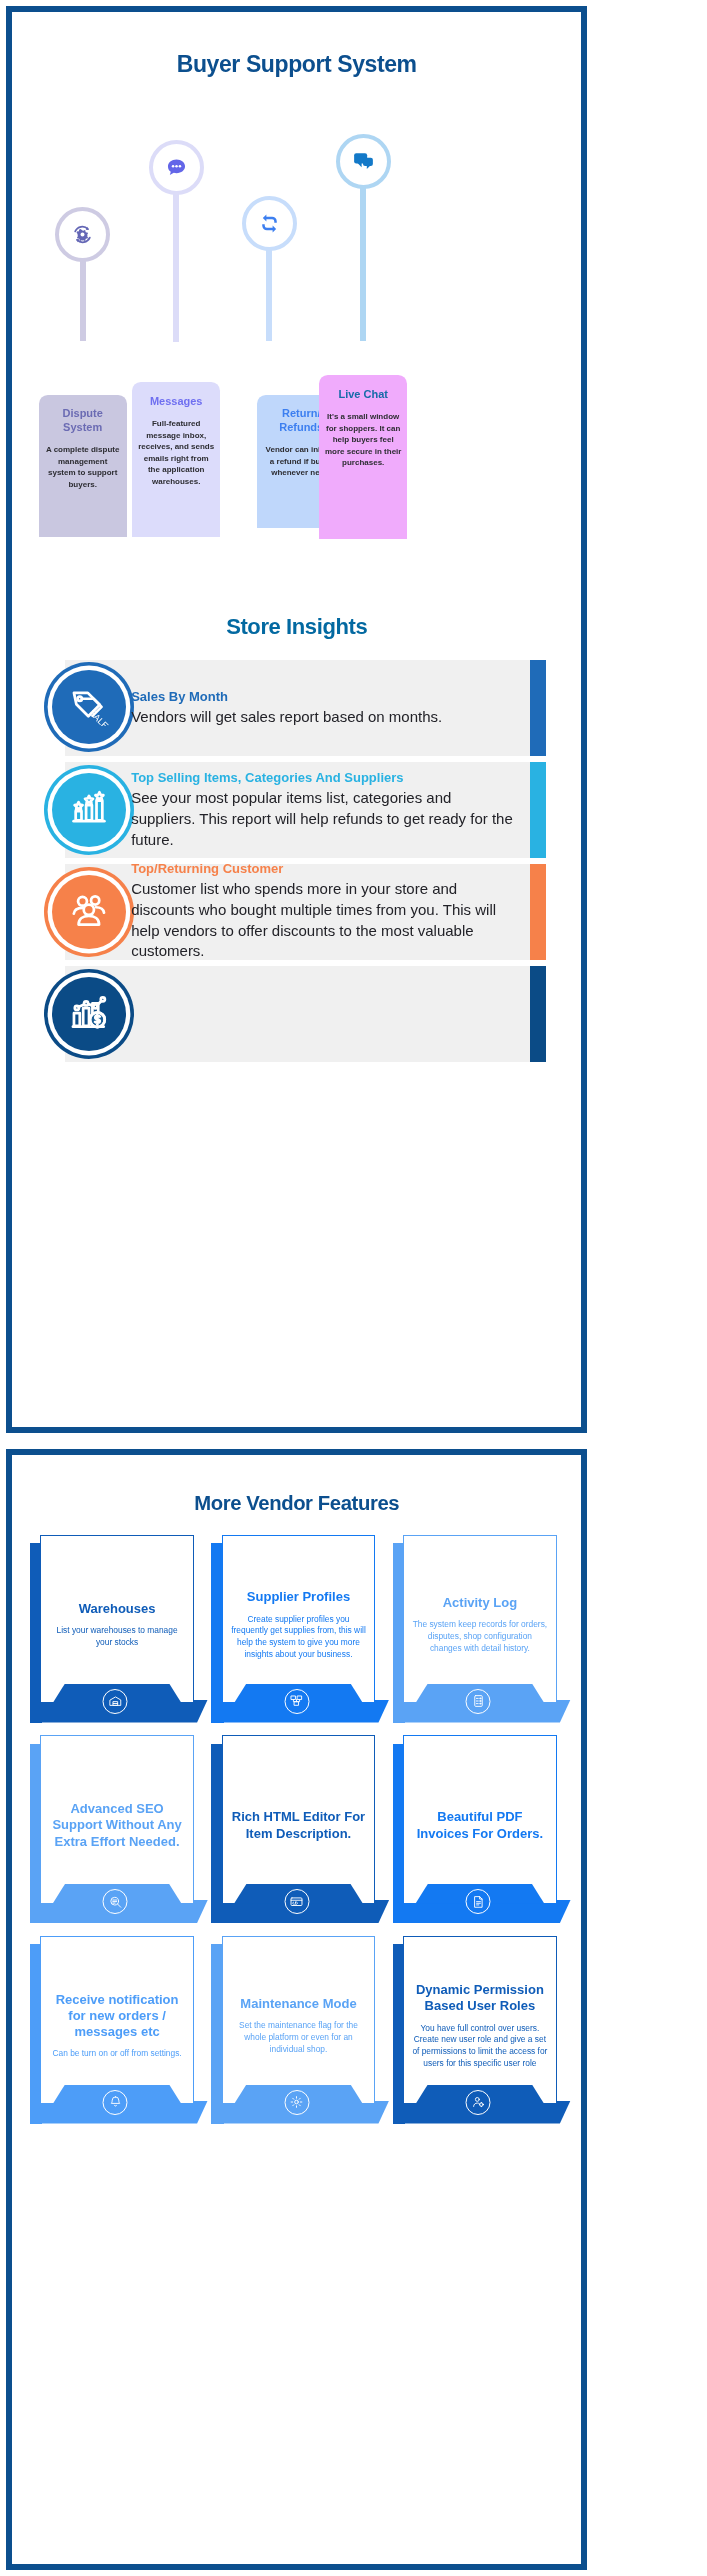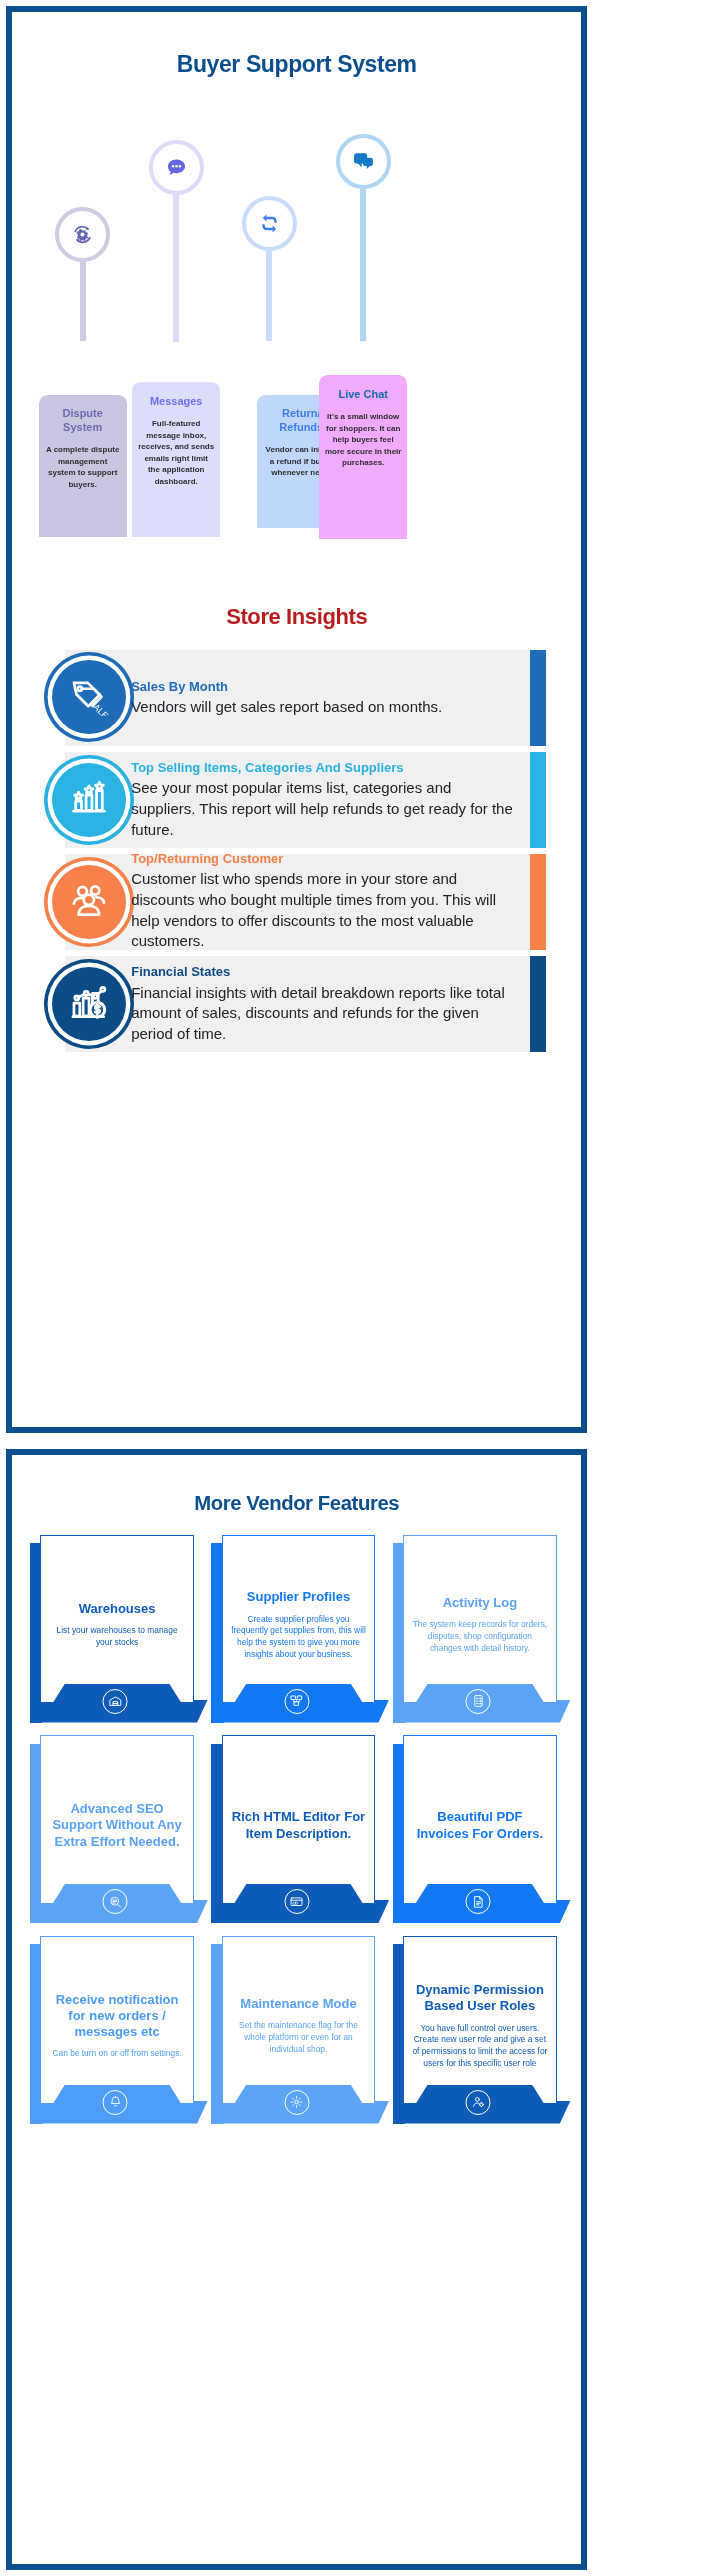--- a/index.html
+++ b/index.html
@@ -27,22 +27,22 @@
     font-weight: bold;
     letter-spacing: -0.4px;
   }
   #title-buyer-support {
     font-size: 23px;
     color: #0c4f8e;
     margin-top: 39px;
   }
   #title-store-insights {
     font-size: 22px;
-    color: #b91c1c;
-    margin-top: 8px;
+    color: #0369a1;
+    margin-top: 18px;
   }
   #title-more-vendor {
     font-size: 20.3px;
     color: #0c4f8e;
   }
 
   
   #pins-wrap {
     position: relative;
     height: 283px;
@@ -293,21 +293,21 @@
       </div>
     </div>
 
   <div id="cards-wrap">
       <div class="bcard" style="background: rgb(201, 199, 224); left: 26.5px; top: 19.5px; min-height: 142px;">
         <h3 style="color:#6b6bb3">Dispute System</h3>
         <p>A complete dispute management system to support buyers.</p>
       </div>
       <div class="bcard" style="background: rgb(220, 220, 251); left: 120px; top: 7px; min-height: 155px;">
         <h3 style="color:#6f6ff0">Messages</h3>
-        <p>Full-featured message inbox, receives, and sends emails right limit the application dashboard.</p>
+        <p>Full-featured message inbox, receives, and sends emails right from the application warehouses.</p>
       </div>
       <div class="bcard" style="background: rgb(191, 215, 251); left: 213px; top: 19.5px; min-height: 133px; margin-left: 32px;">
         <h3 style="color:#3d7ff0">Return/ Refunds</h3>
         <p>Vendor can initiate a refund if buyer whenever need.</p>
       </div>
       <div class="bcard" style="background: #f0abfc; left: 307px; top: 0px; min-height: 164px;">
         <h3 style="color:#156ba8">Live Chat</h3>
         <p>It's a small window for shoppers. It can help buyers feel more secure in their purchases.</p>
       </div>
     </div>
@@ -380,24 +380,20 @@
               <circle cx="4.9" cy="9.3" r="1.2"></circle>
               <circle cx="10.3" cy="6.7" r="1.2"></circle>
               <circle cx="15.7" cy="8.4" r="1.2"></circle>
               <circle cx="20.1" cy="4.3" r="1.2"></circle>
               <path d="M6 8.7l3.2-1.4M11.5 7.1l3.1 1M16.9 7.6l2.3-2.3"></path>
               <circle cx="16.9" cy="16.2" r="4.3" fill="#1b5e96"></circle>
               <circle cx="16.9" cy="16.2" r="4.3"></circle>
               <path d="M18.3 14.4c-.5-.5-2.6-.9-2.6.6 0 1.3 2.6.6 2.6 2 0 1.4-2.1 1.1-2.7.5M16.9 13.3v5.8"></path>
             </svg></span>
         </div>
-        <div class="irow-text">
-          <h3>Financial States</h3>
-          <p>Financial insights with detail breakdown reports like total amount of sales, discounts and refunds for the given period of time.</p>
-        </div>
       </div>
     </div>
 </div>
 
 <div class="panel" id="panel-bottom">
   <h2 class="section-title" id="title-more-vendor" style="margin-top:37px;">More Vendor Features</h2>
 
   <div id="vgrid">
       <div class="vcard" style="--c: #0f5cb8;">
         <div class="vcard-shadow"></div>

